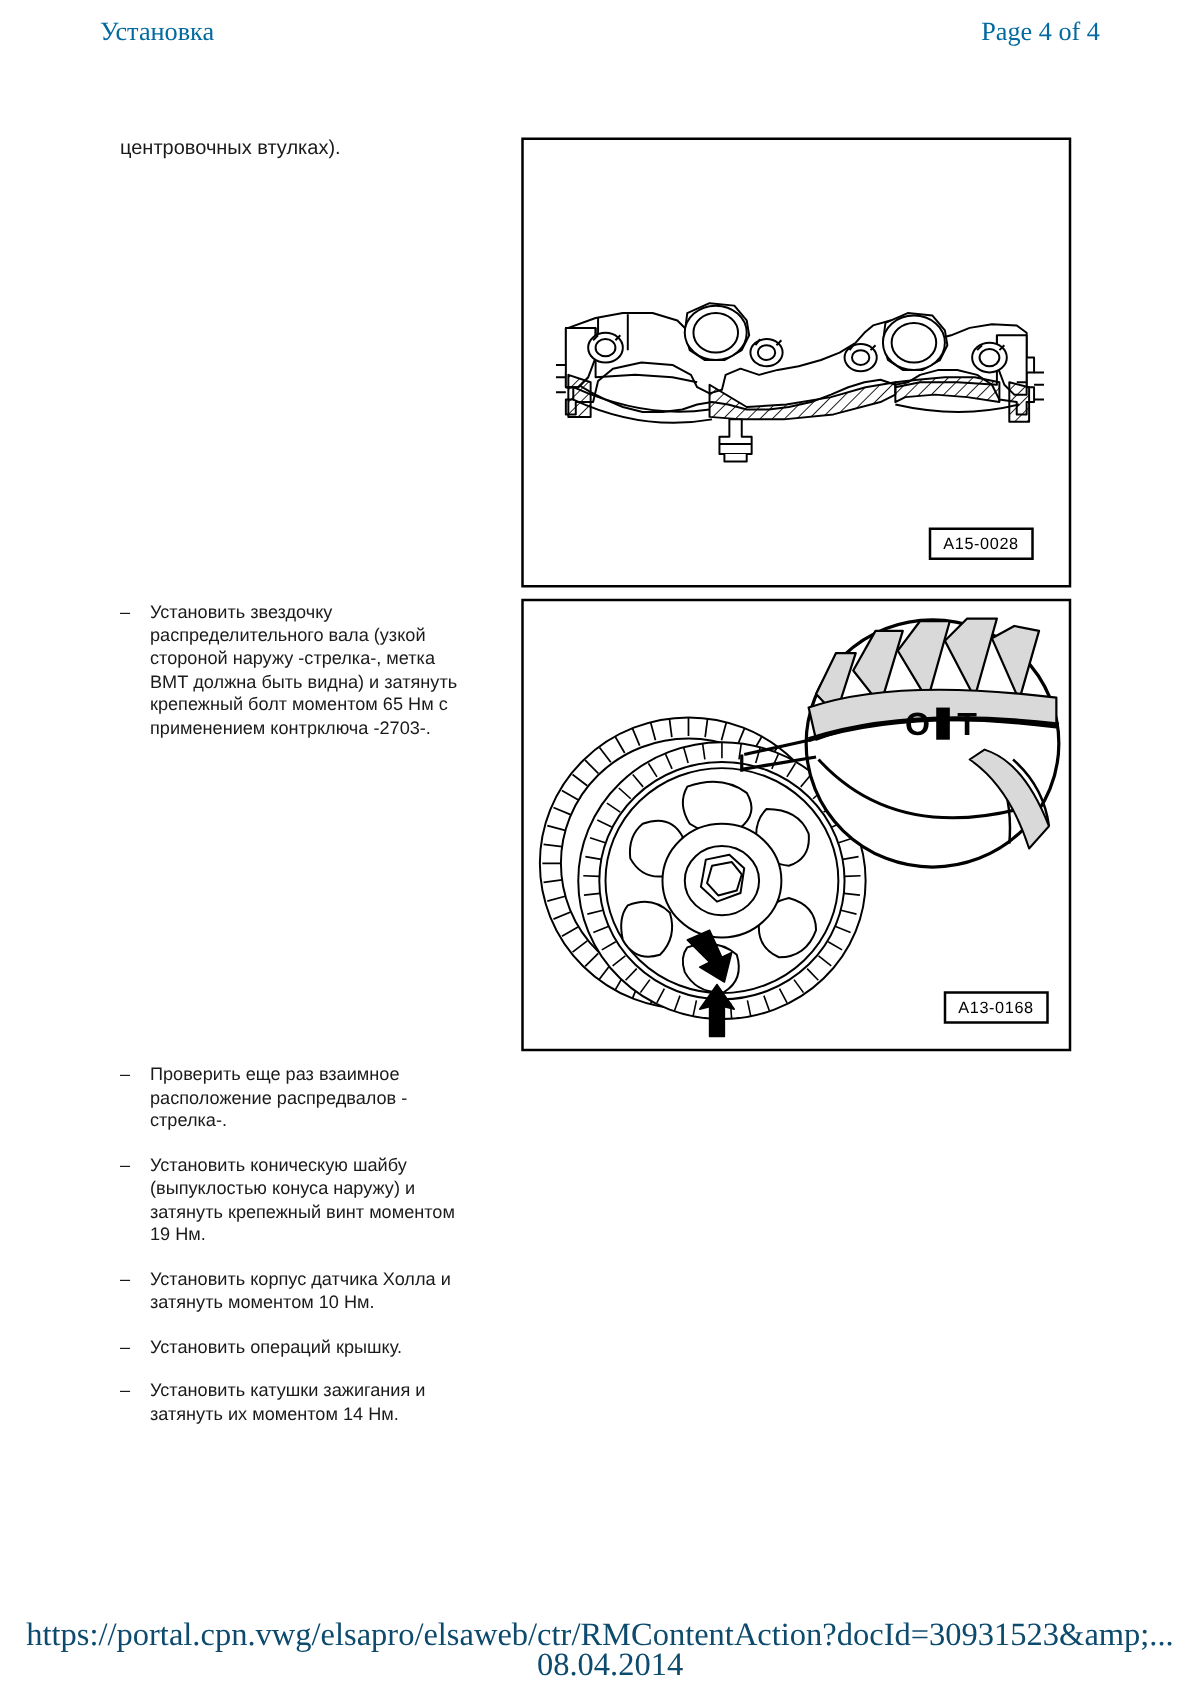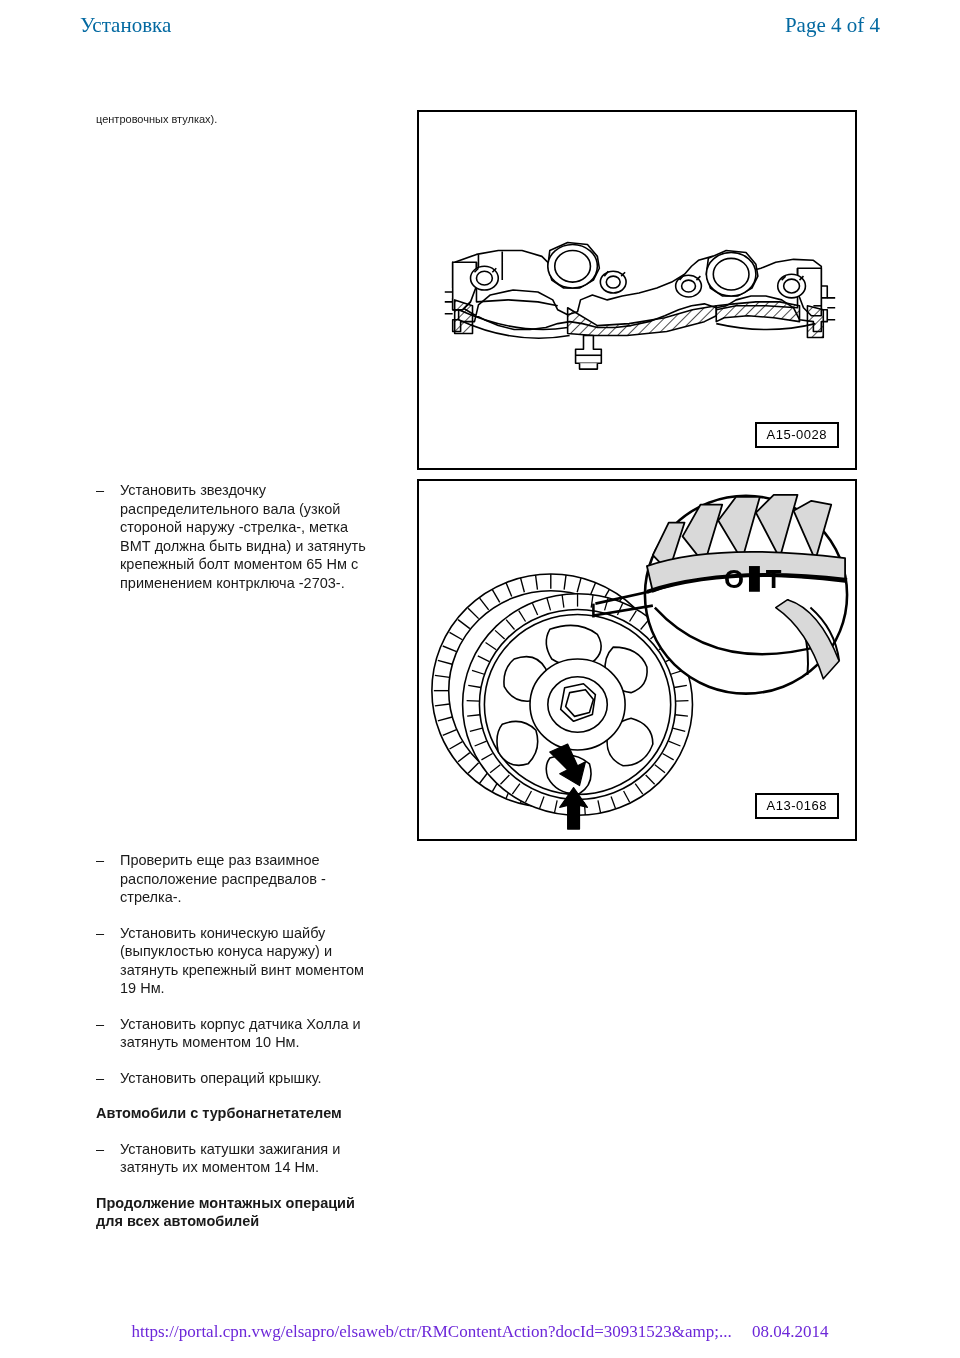--- a/index.html
+++ b/index.html
@@ -75,21 +75,21 @@
     padding-left: 0;
     font-weight: bold;
     font-size: 14.5px;
     line-height: 18.5px;
     margin-bottom: 17px;
     white-space: pre-line;
   }
 
   .body-text {
     padding-left: 0;
-    font-size: 11px;
+    font-size: 16px;
     line-height: 18.5px;
     margin-bottom: 14px;
     white-space: pre-line;
   }
 
   
   .figure {
     position: absolute;
     border: 2px solid #000;
     background: #fff;
@@ -110,23 +110,23 @@
   }
 
   
   .page-footer {
     position: absolute;
     bottom: 14px;
     left: 0;
     width: 960px;
     text-align: center;
     font-family: "Liberation Serif", serif;
-    font-size: 17px;
+    font-size: 26px;
     line-height: 24px;
-    color: #6d28d9;
+    color: #0c4a6e;
   }
   .footer-url  { }
   .footer-date { margin-left: 16px; }
 </style>
 </head>
 <body>
 
 <div class="page-header">
   <div class="header-left">Установка</div>
   <div class="header-right">Page 4 of 4</div>
@@ -209,21 +209,21 @@
         <path d="M300,214 Q352,226 400,214"></path>
 
         <path d="M166,226 L166,240 L158,240 L158,254 L184,254 L184,240 L176,240 L176,226 Z" fill="#fff"></path>
         <path d="M158,246 L184,246"></path>
         <path d="M162,254 L162,260 L180,260 L180,254" fill="#fff"></path>
 
         <path d="M26,182 L34,182 M26,192 L34,192 M26,204 L34,204"></path>
         <path d="M412,188 L420,188 M412,198 L420,198 M412,210 L420,210"></path>
       </g>
     </svg>
-    <div class="fig-code-box" style="right:16px; bottom:20px;text-align:center;">A15-0028</div>
+    <div class="fig-code-box" style="right:28px; bottom:20px;text-align:center;">A15-0028</div>
   </div>
 
   <div class="text-col" style="top:481px;">
     <div class="bullet-item">
       <span class="dash">–</span>
       <span class="btext">Установить звездочку
 распределительного вала (узкой
 стороной наружу -стрелка-, метка
 ВМТ должна быть видна) и затянуть
 крепежный болт моментом 65 Нм с
@@ -417,30 +417,27 @@
       <span class="dash">–</span>
       <span class="btext">Установить корпус датчика Холла и
 затянуть моментом 10 Нм.</span>
     </div>
 
     <div class="bullet-item">
       <span class="dash">–</span>
       <span class="btext">Установить операций крышку.</span>
     </div>
 
-    <div class="heading">Автомобили с турбонагнетателем</div>
 
     <div class="bullet-item">
       <span class="dash">–</span>
       <span class="btext">Установить катушки зажигания и
 затянуть их моментом 14 Нм.</span>
     </div>
 
-    <div class="heading">Продолжение монтажных операций
-для всех автомобилей</div>
 
   </div>
 
 </div>
 
 <div class="page-footer">
   <span class="footer-url">https://portal.cpn.vwg/elsapro/elsaweb/ctr/RMContentAction?docId=30931523&amp;amp;...</span>
   <span class="footer-date">08.04.2014</span>
 </div>
 

